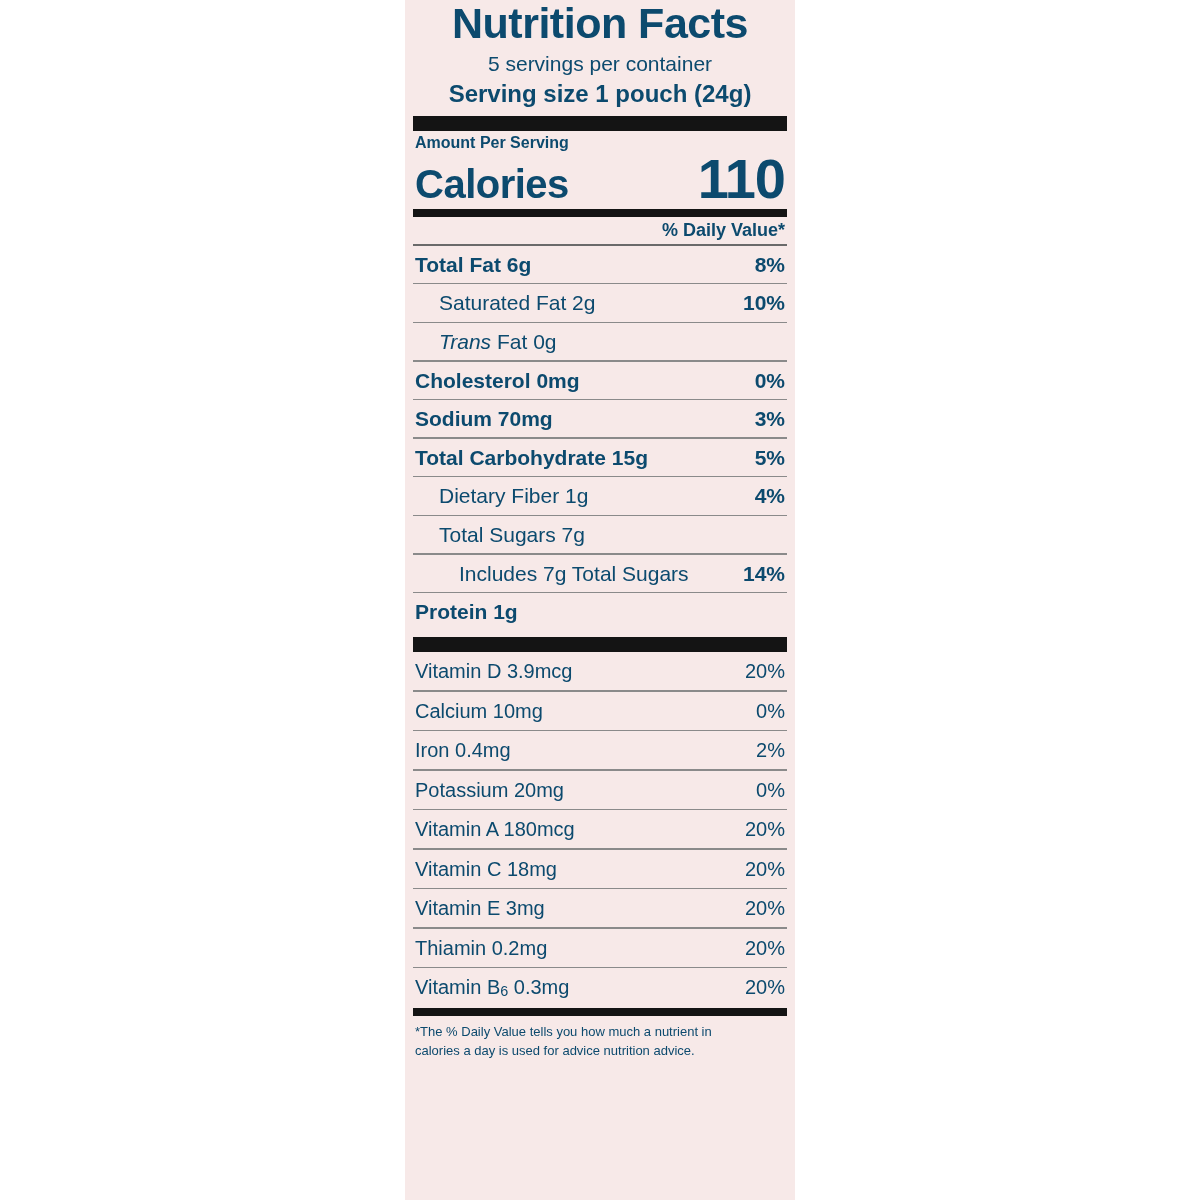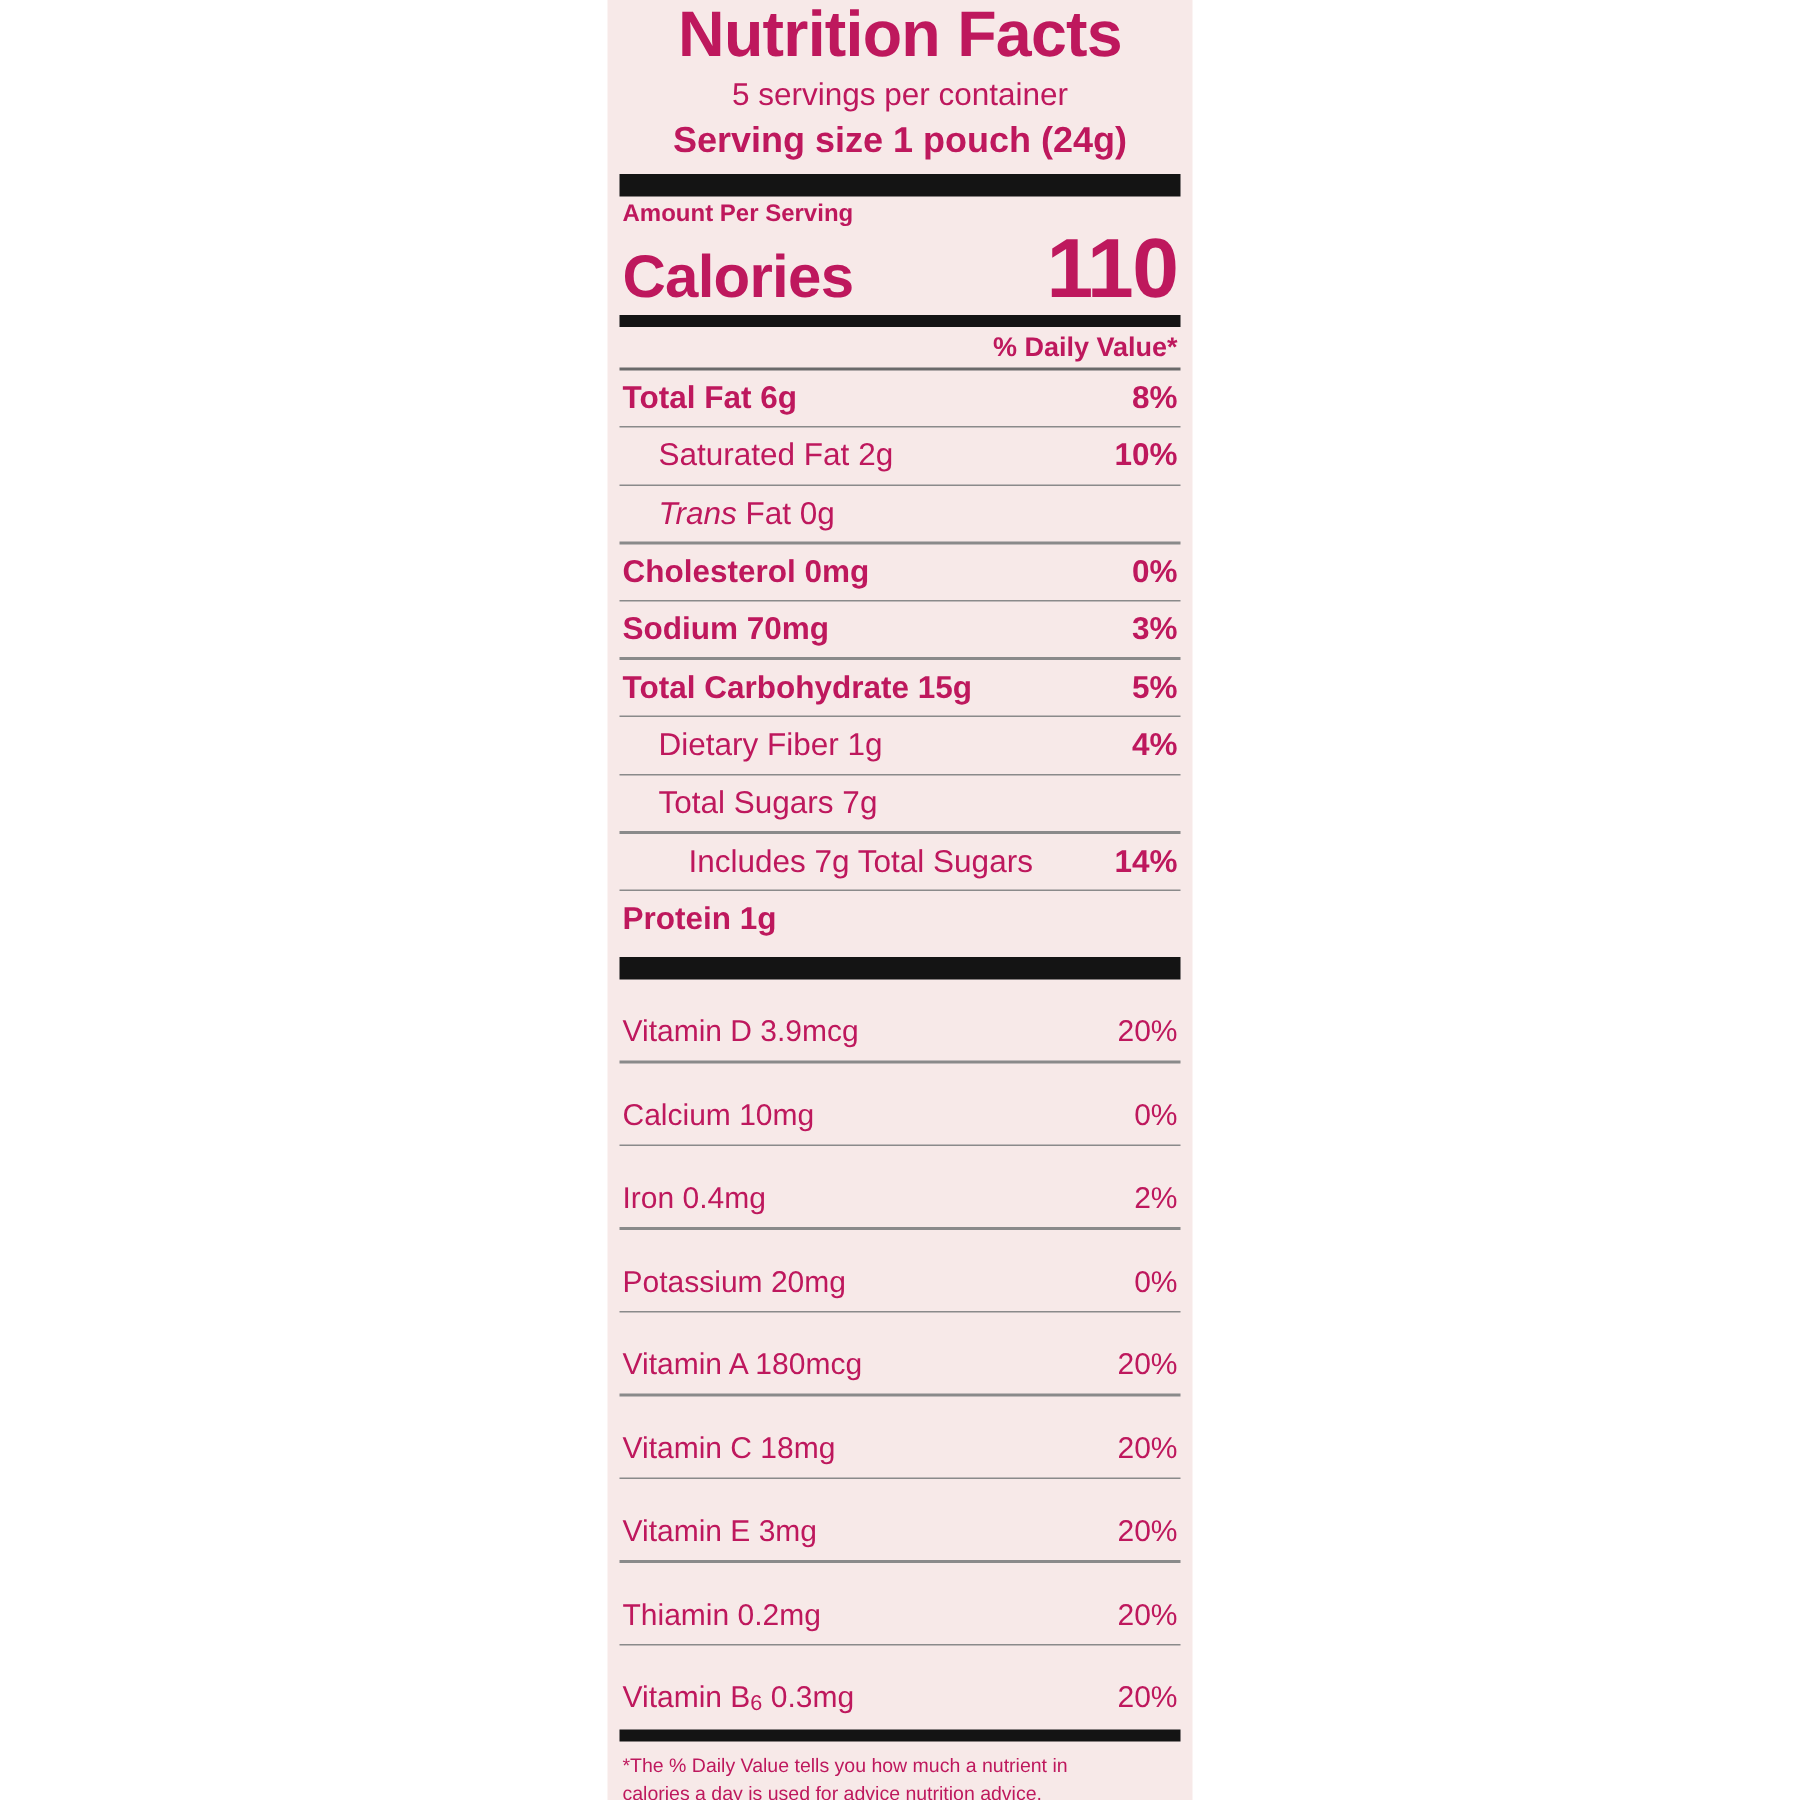--- a/index.html
+++ b/index.html
@@ -23,21 +23,21 @@
   }
 
   
   .label {
     position: absolute;
     left: 405px;
     top: 0px;
     width: 390px;
     height: 1200px;
     background: #f7e9e8;
-    color: #be185d;
+    color: #0c4a6e;
     box-sizing: border-box;
     padding: 0 8px;
   }
 
   .title {
     font-size: 43px;
     font-weight: bold;
     letter-spacing: -0.5px;
     line-height: 1.0;
     padding-top: 2px;
@@ -126,21 +126,21 @@
   .nrow.bold .nm { font-weight: bold; }
   .nrow .light { font-weight: bold; }
   .indent1 { padding-left: 26px; }
   .indent2 { padding-left: 46px; }
   .ital { font-style: italic; }
 
   .vrow {
     display: flex;
     align-items: baseline;
     justify-content: space-between;
-    padding: 24px 2px 8px 2px;
+    padding: 8px 2px 8px 2px;
     font-size: 20px;
     line-height: 1.1;
   }
   .vrow .pct { white-space: nowrap; }
   .sub { font-size: 0.72em; vertical-align: -0.12em; }
 
   .footnote {
     font-size: 13px;
     line-height: 1.5;
     padding: 6px 4px 0 2px;

